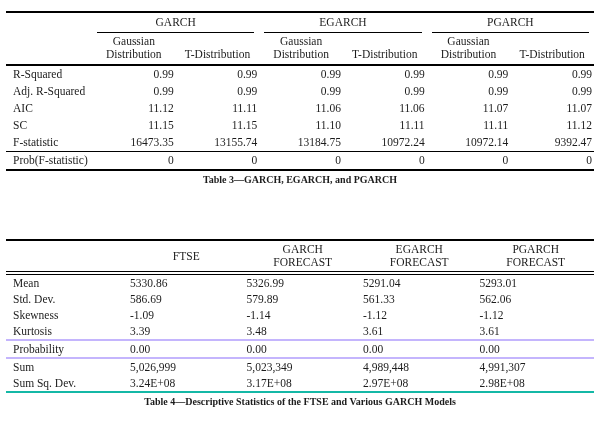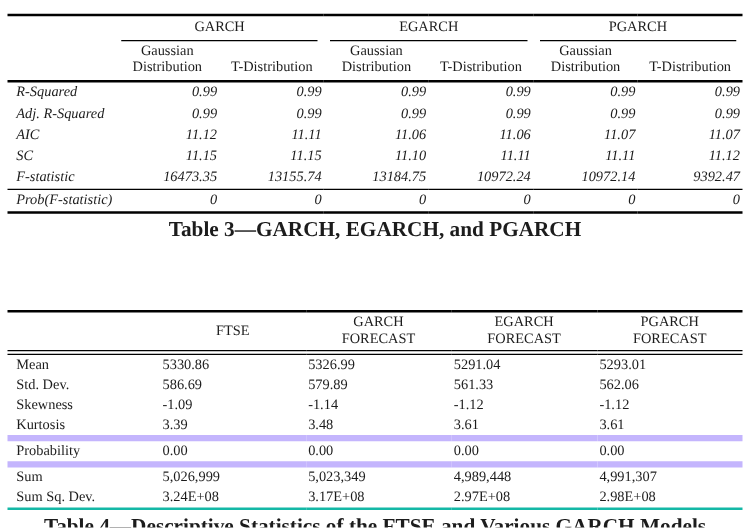--- a/index.html
+++ b/index.html
@@ -31,47 +31,47 @@
     margin: 0 5px;
     padding: 3px 0 3px 0;
   }
   #t3 tr.sub-row th {
     border-bottom: 2px solid #000;
     vertical-align: bottom;
     text-align: center;
     padding: 2px 3px 3px 3px;
     font-family: Liberation Serif, serif;
   }
-  #t3 td { padding: 2px 2px; font-style: italic; }
+  #t3 td { padding: 2px 2px; }
   #t3 td.label { text-align: left; padding-left: 7px; }
   #t3 td.val { text-align: right; }
   #t3 tr.rule-above td { border-top: 1px solid #000; }
   #t3 tbody tr:last-child td { border-bottom: 2px solid #000; }
 
   
   #t4 { line-height: 13px; margin-top: 18px; }
   #t4 thead th {
     border-top: 2px solid #000;
     border-bottom: 4px double #000;
     text-align: center;
     vertical-align: middle;
     white-space: pre-line;
     padding: 2px 3px 2px 3px;
   }
   #t4 td { padding: 1.5px 2px; }
   #t4 td.label { text-align: left; padding-left: 7px; }
   #t4 td.val { text-align: left; }
-  #t4 tr.rule-below td { border-bottom: 5px solid #c4b5fd; }
+  #t4 tr.rule-below td { border-bottom: 2px solid #c4b5fd; }
   #t4 tbody tr:last-child td { border-bottom: 2px solid #14b8a6; }
 
   .caption {
     width: 588px;
     text-align: center;
     font-weight: bold;
-    font-size: 17px;
+    font-size: 10px;
     margin-top: 3px;
   }
   .gap { height: 36px; }
 
   .spell {
     text-decoration: underline;
     text-decoration-style: wavy;
     text-decoration-color: #ff3b30;
     text-decoration-thickness: 1px;
     text-underline-offset: 2px;

